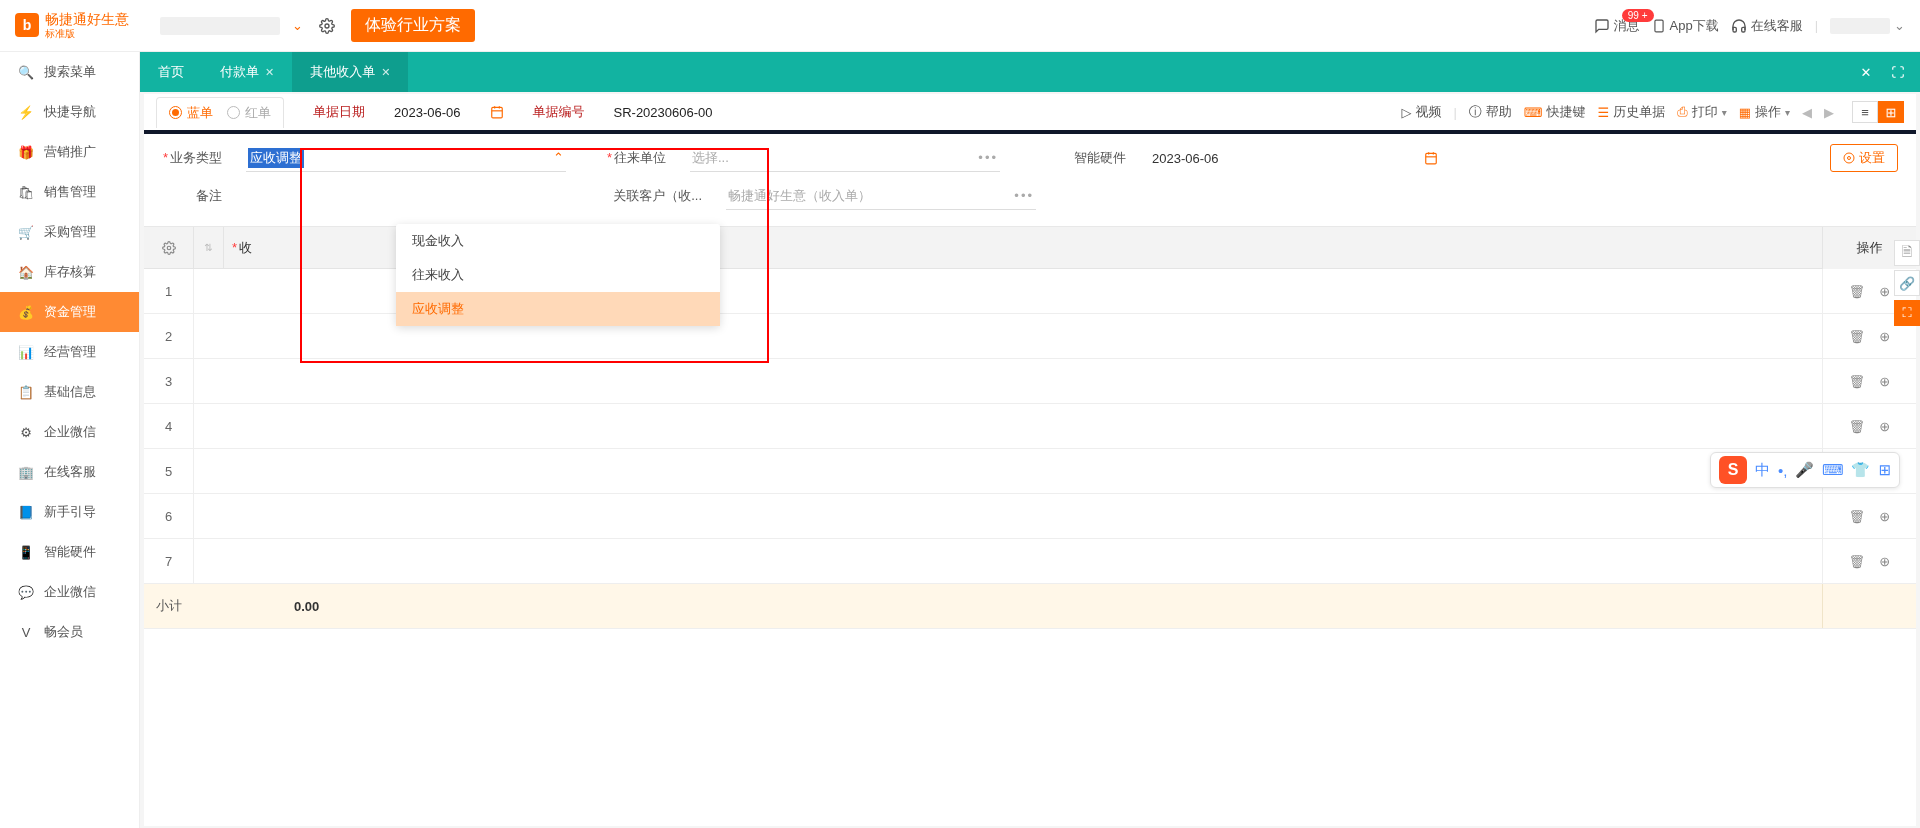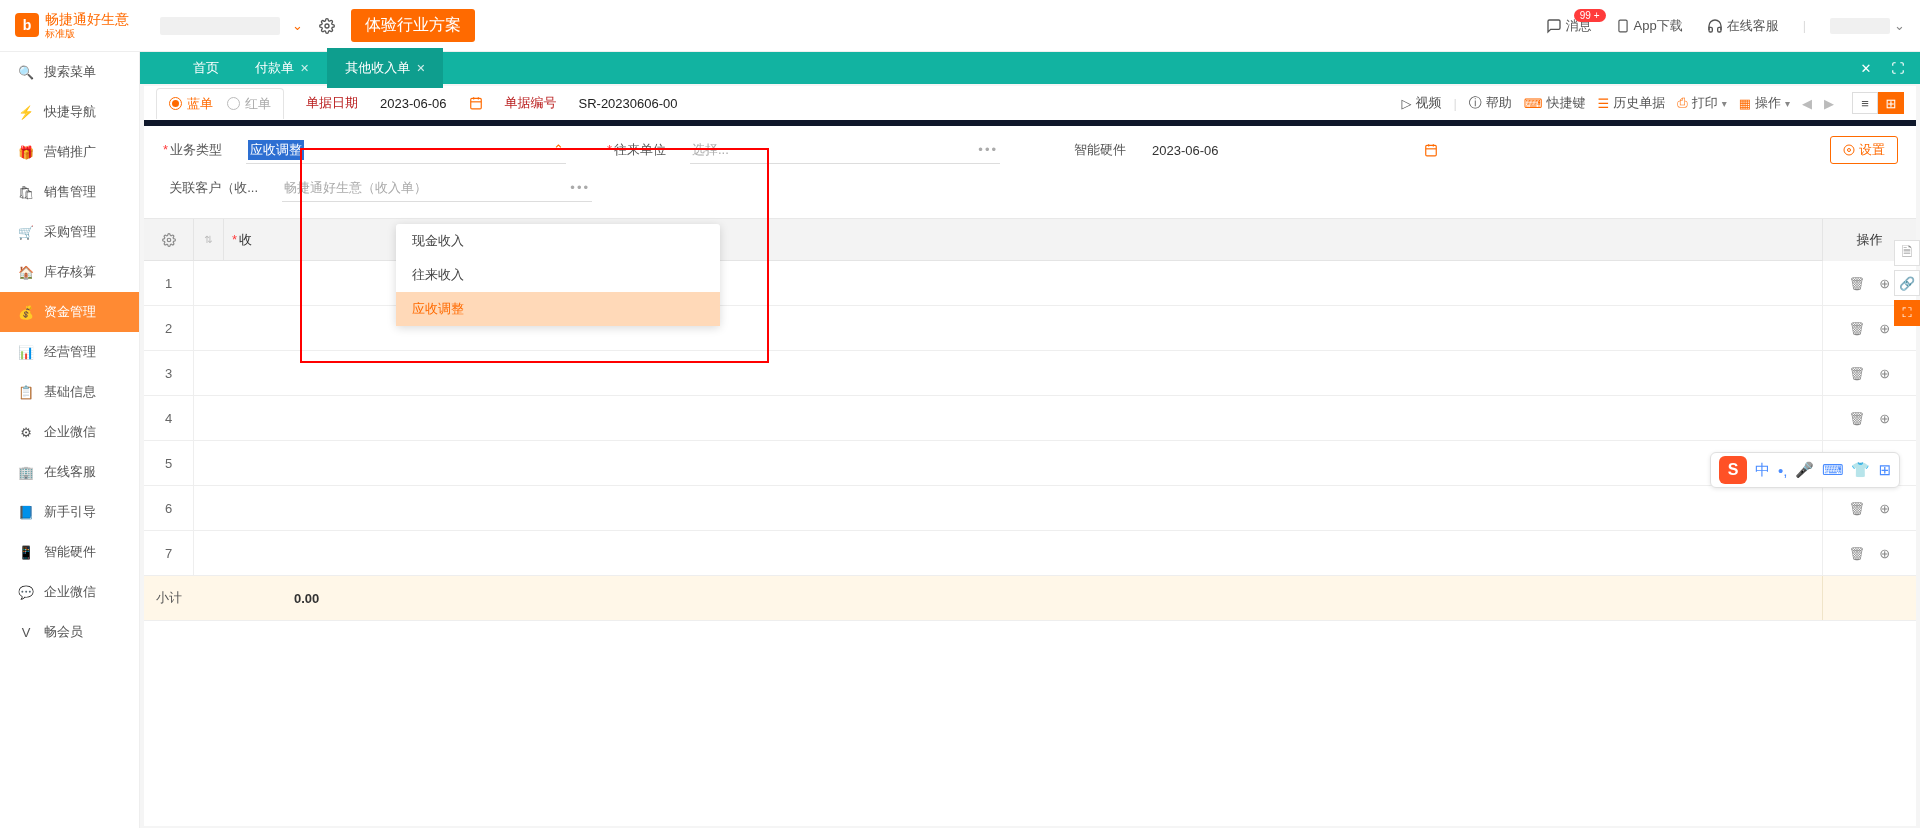--- a/index.html
+++ b/index.html
@@ -9,51 +9,51 @@
 .top-header { height: 52px; display: flex; align-items: center; padding: 0 15px; border-bottom: 1px solid #eee; }
 .logo { display: flex; align-items: center; gap: 6px; width: 130px; }
 .logo-icon { width: 24px; height: 24px; background: #ff6a00; border-radius: 4px; display: flex; align-items: center; justify-content: center; color: #fff; font-weight: bold; font-size: 14px; }
 .logo-text { color: #ff6a00; font-size: 14px; font-weight: 500; }
 .logo-sub { color: #ff6a00; font-size: 10px; }
 .logo-block { display: flex; flex-direction: column; line-height: 1.1; }
 .org-placeholder { width: 120px; height: 18px; background: #f0f0f0; border-radius: 2px; margin-left: 15px; }
 .org-caret { color: #ff6a00; margin: 0 12px; }
 .gear-btn { width: 24px; height: 24px; display: flex; align-items: center; justify-content: center; color: #555; }
 .try-btn { background: #ff6a00; color: #fff; padding: 6px 14px; border-radius: 3px; margin-left: 12px; font-size: 16px; cursor: pointer; }
-.header-right { margin-left: auto; display: flex; align-items: center; gap: 24px; }
+.header-right { margin-left: auto; display: flex; align-items: center; gap: 12px; }
 .hdr-item { display: flex; align-items: center; gap: 4px; color: #555; cursor: pointer; position: relative; }
 .badge { position: absolute; top: -8px; right: -14px; background: #ff3b3b; color: #fff; font-size: 10px; padding: 1px 6px; border-radius: 9px; }
 .user-placeholder { width: 60px; height: 16px; background: #f0f0f0; border-radius: 2px; }
 .user-caret { color: #888; }
 
 
 .layout { display: flex; height: calc(100vh - 52px); }
 
 
 .sidebar { width: 140px; background: #fff; border-right: 1px solid #eee; }
 .side-item { display: flex; align-items: center; gap: 10px; padding: 11px 18px; color: #555; cursor: pointer; font-size: 13px; }
 .side-item.active { background: #ff8a33; color: #fff; }
 .side-icon { width: 16px; height: 16px; display: flex; align-items: center; justify-content: center; }
 
 
 .main { flex: 1; display: flex; flex-direction: column; background: #f5f5f5; position: relative; }
 
 
-.tab-bar { background: #12b3a1; height: 32px; display: flex; align-items: center; padding-left: 35px; }
+.tab-bar { background: #12b3a1; height: 40px; display: flex; align-items: center; }
 .tab { padding: 0 18px; height: 40px; display: flex; align-items: center; gap: 6px; color: #fff; cursor: pointer; font-size: 13px; position: relative; }
 .tab.active { background: #0e9e8e; }
 .tab-close { font-size: 11px; opacity: 0.8; }
 .tab-actions { margin-left: auto; display: flex; gap: 8px; padding-right: 10px; }
 .tab-action-ico { width: 24px; height: 24px; display: flex; align-items: center; justify-content: center; color: #fff; cursor: pointer; }
 
 
 .content { flex: 1; background: #fff; margin: 2px 4px; display: flex; flex-direction: column; overflow: hidden; }
 
 
-.toolbar { height: 40px; display: flex; align-items: center; padding: 0 12px; border-bottom: 6px solid #0f172a; gap: 22px; }
+.toolbar { height: 40px; display: flex; align-items: center; padding: 0 12px; border-bottom: 4px solid #0f172a; gap: 29px; }
 .radio-group { display: flex; align-items: center; gap: 14px; border: 1px solid #e4e4e4; border-bottom: none; padding: 6px 12px; border-radius: 4px 4px 0 0; }
 .radio { display: flex; align-items: center; gap: 5px; cursor: pointer; }
 .radio-btn { width: 13px; height: 13px; border-radius: 50%; border: 1px solid #bbb; display: flex; align-items: center; justify-content: center; }
 .radio.blue .radio-btn { border-color: #ff6a00; }
 .radio.blue .radio-btn::after { content: ''; width: 7px; height: 7px; background: #ff6a00; border-radius: 50%; }
 .radio.blue span { color: #ff6a00; }
 .radio.red span { color: #aaa; }
 .tl-label { color: #b91c1c; }
 .tl-date { color: #222; }
 .tl-cal-icon { color: #ff6a00; }
@@ -354,20 +354,24 @@
           <svg width="12" height="12" viewBox="0 0 24 24" fill="none" stroke="currentColor" stroke-width="2">
               <circle cx="12" cy="12" r="3"></circle>
               <circle cx="12" cy="12" r="10"></circle>
             </svg>
           <span>设置</span>
         </div>
       </div>
 
       <div class="form-row" style="padding-top:0">
         <div class="form-group" style="width:420px">
+          <span class="fg-label">备注</span>
+          <div class="fg-input" style="min-width:320px;border-bottom:none"></div>
+        </div>
+        <div class="form-group" style="width:420px">
           <span class="fg-label" style="min-width:96px">关联客户（收...</span>
           <div class="fg-input placeholder" style="min-width:310px">
             <span>畅捷通好生意（收入单）</span>
             <span class="dots">•••</span>
           </div>
         </div>
       </div>
 
       <div class="tbl">
         <div class="tbl-head">

